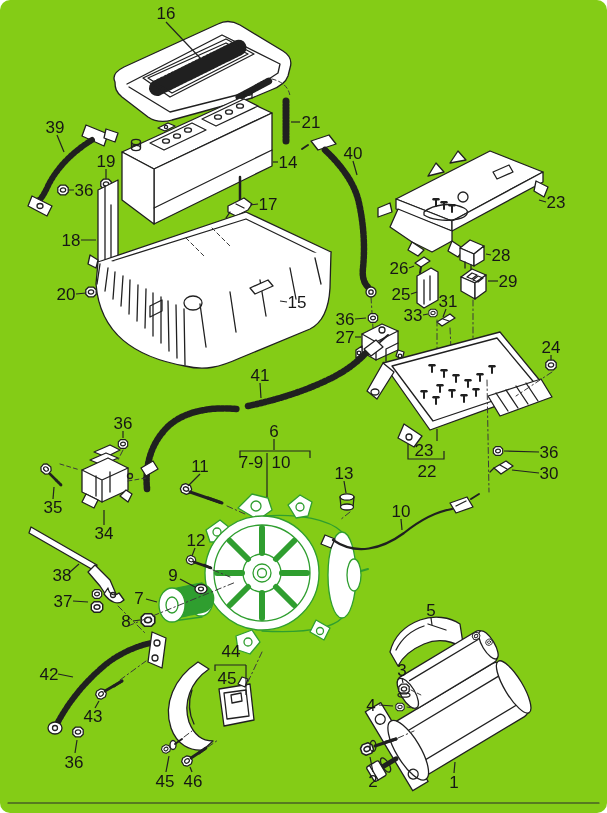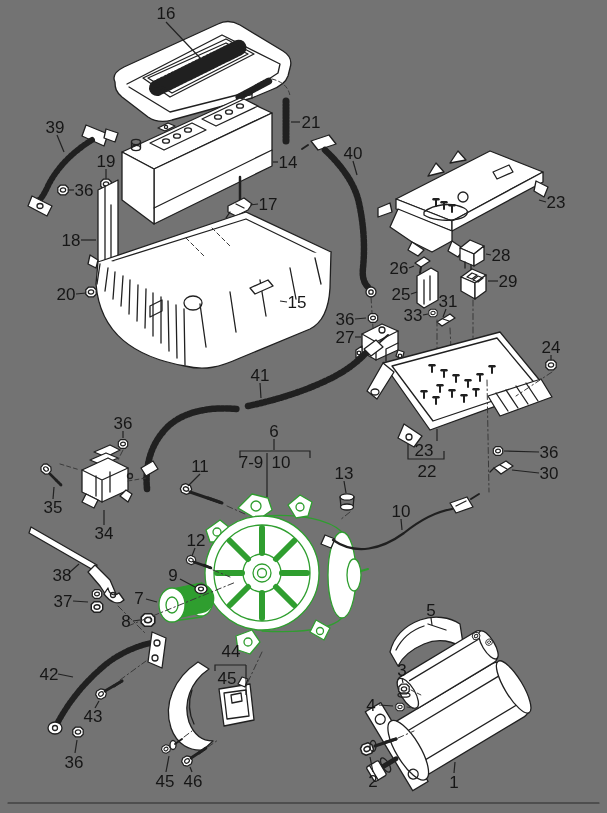--- a/index.html
+++ b/index.html
@@ -1,17 +1,17 @@
 <!DOCTYPE html>
 <html><head>
 <meta charset="utf-8">
 <style>
   html,body{margin:0;padding:0;background:#fff;}
-  .page{position:relative;width:607px;height:813px;background:#737373;overflow:hidden;
-        font-family:"Liberation Sans",sans-serif;}
+  .page{position:relative;width:607px;height:813px;background:#84cc16;overflow:hidden;
+        font-family:"Liberation Sans",sans-serif;border-radius:10px;}
   svg{position:absolute;left:0;top:0;}
   svg text{font-family:"Liberation Sans",sans-serif;font-size:17px;fill:#161616;
            text-anchor:middle;dominant-baseline:central;}
   .leader{stroke:#222;stroke-width:1.2;}
   .bracket{stroke:#222;stroke-width:1.2;fill:none;}
   .dashdot{stroke:#3a3a3a;stroke-width:1;fill:none;stroke-dasharray:6 3 1.5 3;}
   .dashed{stroke:#3a3a3a;stroke-width:1;fill:none;stroke-dasharray:4 3;}
   .ill{stroke:#202020;stroke-width:1.3;fill:none;stroke-linecap:round;stroke-linejoin:round;}
   .fw{fill:#ffffff;}
   .grn{stroke:#2f9e2f;}

